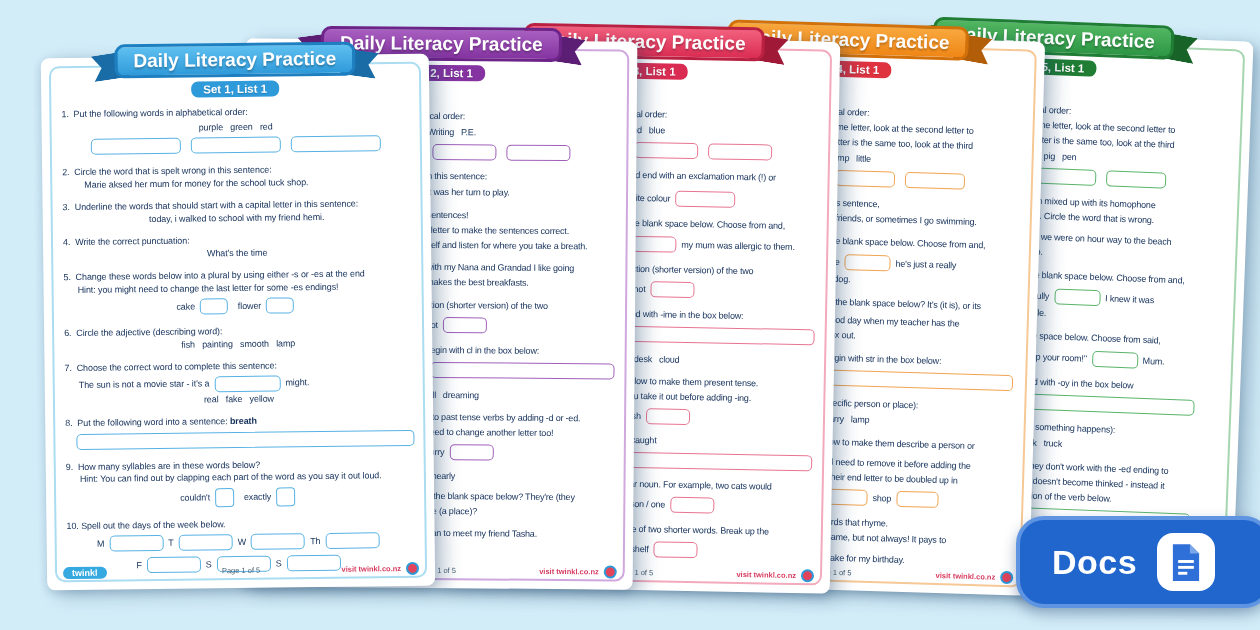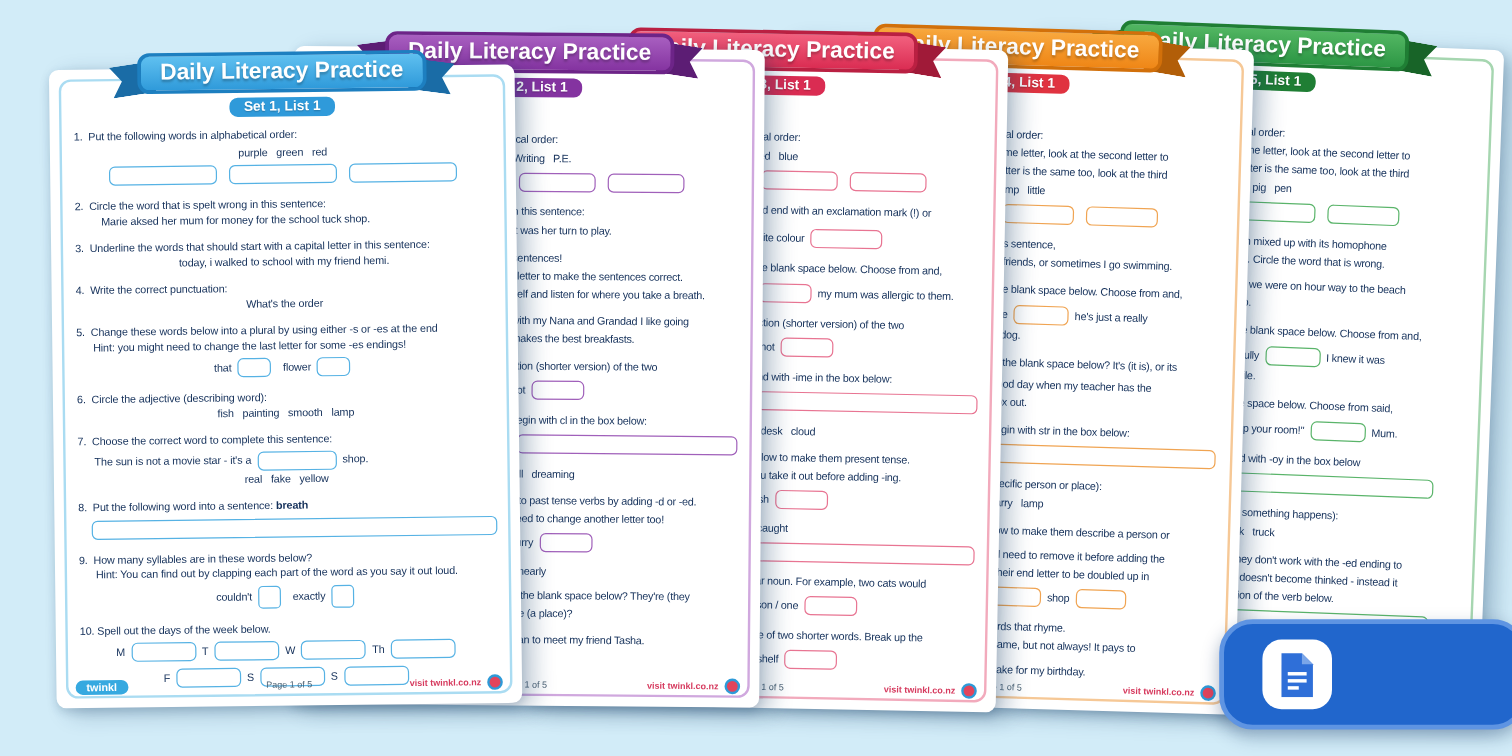--- a/index.html
+++ b/index.html
@@ -454,47 +454,47 @@
         <div class="line" style="margin-top: 10px;">
           <span>3.&nbsp;&nbsp;Underline the words that should start with a capital letter in this sentence:</span>
         </div>
         <div class="line center">
           <span>today, i walked to school with my friend hemi.</span>
         </div>
         <div class="line" style="margin-top: 10px;">
           <span>4.&nbsp;&nbsp;Write the correct punctuation:</span>
         </div>
         <div class="line center">
-          <span>What's the order</span>
+          <span>What's the time</span>
         </div>
         <div class="line" style="margin-top: 10px;">
           <span>5.&nbsp;&nbsp;Change these words below into a plural by using either -s or -es at the end</span>
         </div>
         <div class="line" style="padding-left: 14px;">
           <span>Hint: you might need to change the last letter for some -es endings!</span>
         </div>
         <div class="line center" style="margin-top: 3px;">
-          <span>that</span>
+          <span>cake</span>
           <span class="wbox" style="width: 26px;"></span>
           <span>&nbsp;&nbsp;flower</span>
           <span class="wbox" style="width: 26px;"></span>
         </div>
         <div class="line" style="margin-top: 10px;">
           <span>6.&nbsp;&nbsp;Circle the adjective (describing word):</span>
         </div>
         <div class="line center">
           <span>fish&nbsp;&nbsp;&nbsp;painting&nbsp;&nbsp;&nbsp;smooth&nbsp;&nbsp;&nbsp;lamp</span>
         </div>
         <div class="line" style="margin-top: 10px;">
           <span>7.&nbsp;&nbsp;Choose the correct word to complete this sentence:</span>
         </div>
         <div class="line" style="margin-top: 2px; padding-left: 14px;">
           <span>The sun is not a movie star - it's a</span>
           <span class="wbox" style="width: 64px;"></span>
-          <span>shop.</span>
+          <span>might.</span>
         </div>
         <div class="line center">
           <span>real&nbsp;&nbsp;&nbsp;fake&nbsp;&nbsp;&nbsp;yellow</span>
         </div>
         <div class="line" style="margin-top: 10px;">
           <span>8.&nbsp;&nbsp;Put the following word into a sentence:&nbsp;</span>
           <span class="b">breath</span>
         </div>
         <div class="line" style="margin-top: 3px; padding-left: 6px;">
           <span class="wbox" style="width: 336px;"></span>
@@ -535,20 +535,21 @@
       </div>
     <div class="footer">
       <span class="brand">twinkl</span>
       <span class="pageno">Page 1 of 5</span>
       <span class="site">visit twinkl.co.nz</span>
       <span class="minibadge"></span>
     </div>
   </div>
 
   <div class="docs" style="background: rgb(33, 102, 204); border: 4px solid rgb(94, 148, 226);">
+    <span class="docs-label">Docs</span>
     <span class="docs-tile">
       <svg width="32" height="38" viewBox="0 0 24 29">
         <path d="M2 1h13l7 7v21H2z" fill="#2f6fd8"></path>
         <path d="M15 1l7 7h-7z" fill="#7ba6e8"></path>
         <rect x="6" y="13" width="12" height="2.2" fill="#fff"></rect>
         <rect x="6" y="17.5" width="12" height="2.2" fill="#fff"></rect>
         <rect x="6" y="22" width="7" height="2.2" fill="#fff"></rect>
       </svg>
     </span>
   </div>

